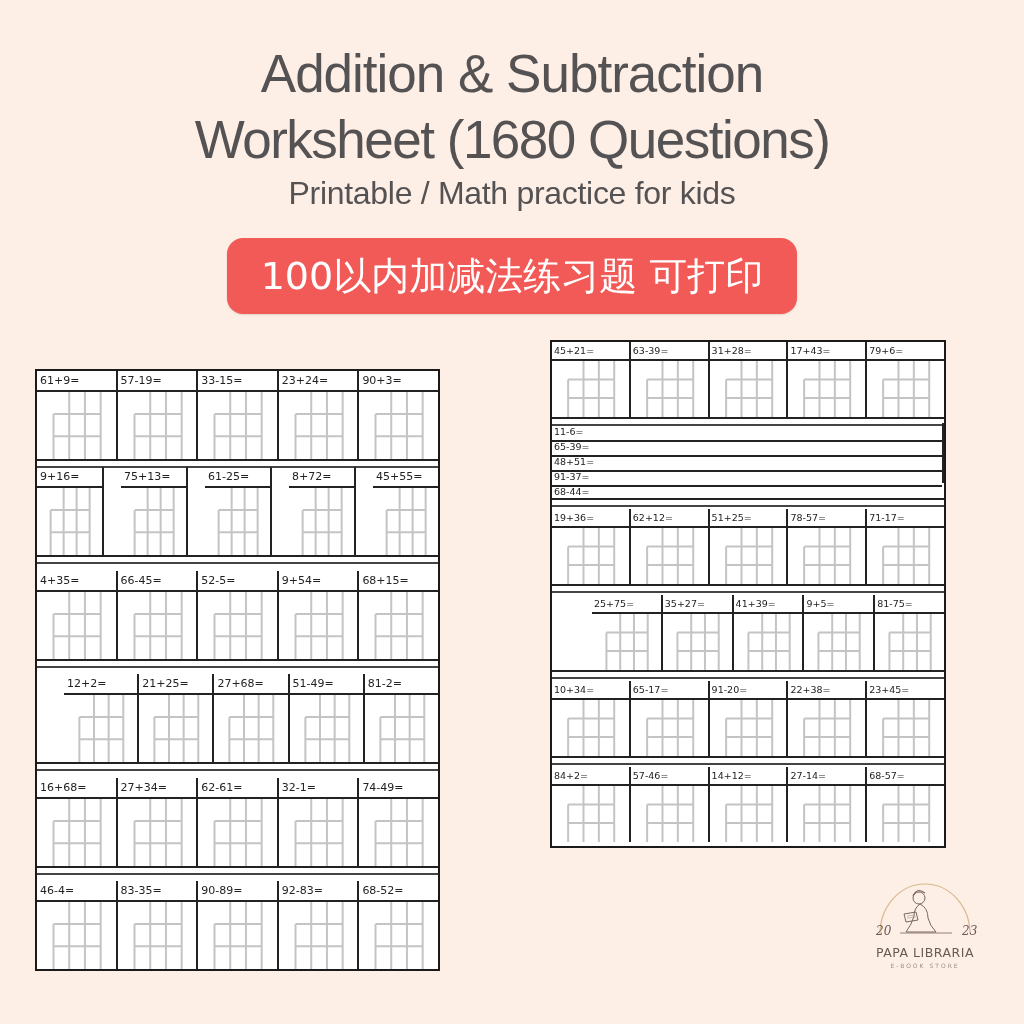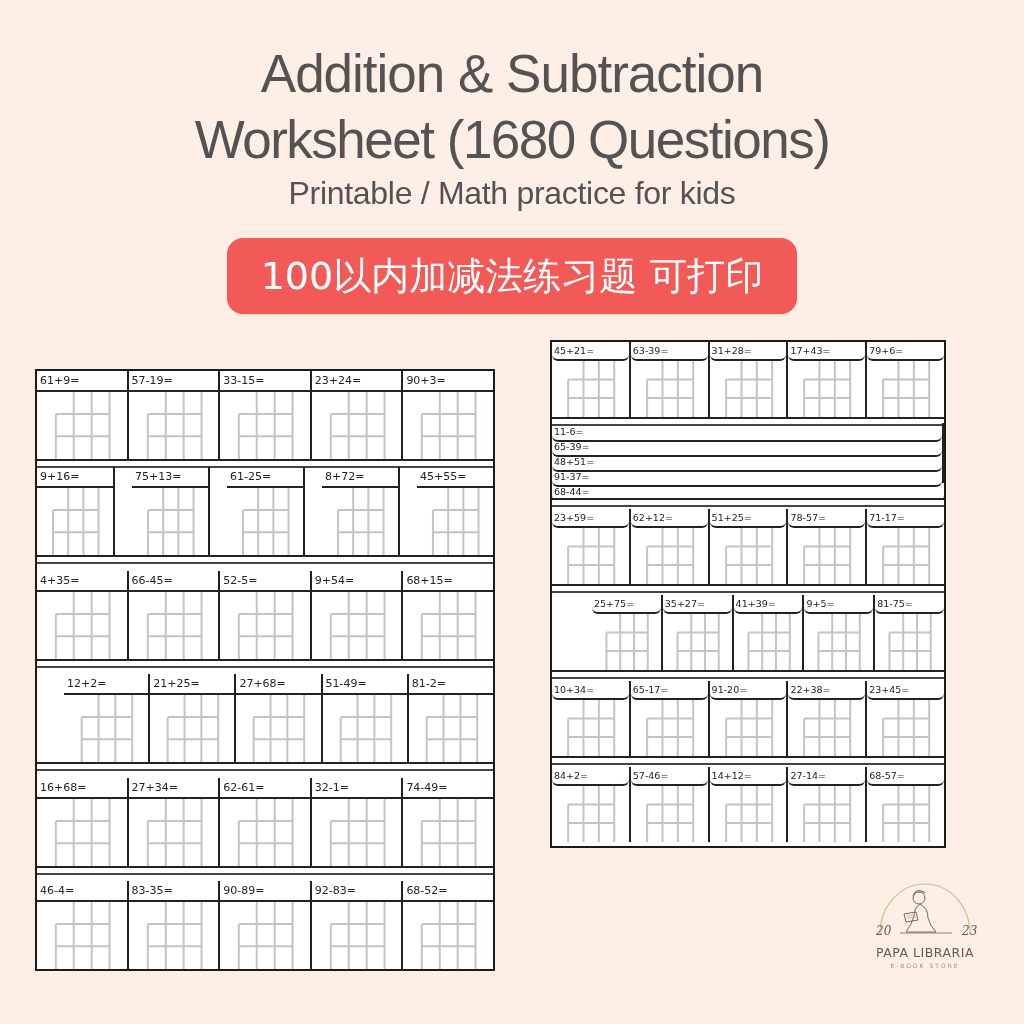--- a/index.html
+++ b/index.html
@@ -20,40 +20,40 @@
     position:absolute; left:227px; top:238px; width:570px; height:76px;
     background:#f25a57; border-radius:16px;
     color:#ffffff; font-size:38px; line-height:76px; text-align:center;
     box-shadow:0 1px 2px rgba(0,0,0,0.12);
     font-family:"DejaVu Sans", sans-serif; letter-spacing:0px;
   }
   .sheet {
     position:absolute; background:#ffffff;
     border:2px solid #1a1a1a; box-sizing:border-box; overflow:hidden;
   }
-  .sheet-left { left:35px; top:369px; width:460px; height:602px; }
+  .sheet-left { left:35px; top:369px; width:405px; height:602px; }
   .sheet-right { left:550px; top:340px; width:396px; height:508px; }
   .row { position:absolute; left:0; right:0; display:flex; }
   .row-gap {
     position:absolute; left:0; right:0; height:5px;
     border-top:2px solid #222; border-bottom:2px solid #444; background:#fff;
   }
   .cell {
     position:relative; flex:1 1 0; box-sizing:border-box;
     border-right:2px solid #222;
   }
   .cell:last-child { border-right:none; }
   .cell-head {
     position:absolute; left:0; right:0; top:0;
     border-bottom:2px solid #222; box-sizing:border-box;
     color:#222; white-space:nowrap; overflow:hidden;
     font-family:"DejaVu Sans", sans-serif;
   }
   .sheet-left .cell-head { height:21px; font-size:11px; line-height:19px; padding-left:3px; }
-  .sheet-right .cell-head { height:19px; font-size:9.5px; line-height:17px; padding-left:2px;border-radius:6px; }
+  .sheet-right .cell-head { height:19px; font-size:9.5px; line-height:17px; padding-left:2px; }
   .cell-body { position:absolute; left:0; right:0; bottom:0; }
   .sheet-left .cell-body { top:21px; }
   .sheet-right .cell-body { top:19px; }
   .cell-body svg { position:absolute; left:0; top:0; width:100%; height:100%; }
 
   .logo {
     position:absolute; left:862px; top:872px; width:126px; height:106px;
   }
   .logo-name {
     position:absolute; left:0; right:0; top:73px; text-align:center;
@@ -620,21 +620,21 @@
             <line x1="21" y1="33" x2="21" y2="100" stroke="#c4c4c4" stroke-width="2" vector-effect="non-scaling-stroke"></line>
             <line x1="21" y1="33" x2="81" y2="33" stroke="#c4c4c4" stroke-width="2" vector-effect="non-scaling-stroke"></line>
             <line x1="21" y1="66" x2="81" y2="66" stroke="#c4c4c4" stroke-width="2" vector-effect="non-scaling-stroke"></line>
           </svg>
         </div>
       </div>
     </div>
     <div class="row-gap" style="top: 156px;"></div>
     <div class="row" style="top: 167px; height: 75px;">
       <div class="cell">
-        <div class="cell-head">23+59=</div>
+        <div class="cell-head">19+36=</div>
         <div class="cell-body">
           <svg viewBox="0 0 100 100" preserveAspectRatio="none">
             <line x1="41" y1="0" x2="41" y2="100" stroke="#c4c4c4" stroke-width="2" vector-effect="non-scaling-stroke"></line>
             <line x1="61" y1="0" x2="61" y2="100" stroke="#c4c4c4" stroke-width="2" vector-effect="non-scaling-stroke"></line>
             <line x1="81" y1="0" x2="81" y2="100" stroke="#c4c4c4" stroke-width="2" vector-effect="non-scaling-stroke"></line>
             <line x1="21" y1="33" x2="21" y2="100" stroke="#c4c4c4" stroke-width="2" vector-effect="non-scaling-stroke"></line>
             <line x1="21" y1="33" x2="81" y2="33" stroke="#c4c4c4" stroke-width="2" vector-effect="non-scaling-stroke"></line>
             <line x1="21" y1="66" x2="81" y2="66" stroke="#c4c4c4" stroke-width="2" vector-effect="non-scaling-stroke"></line>
           </svg>
         </div>

